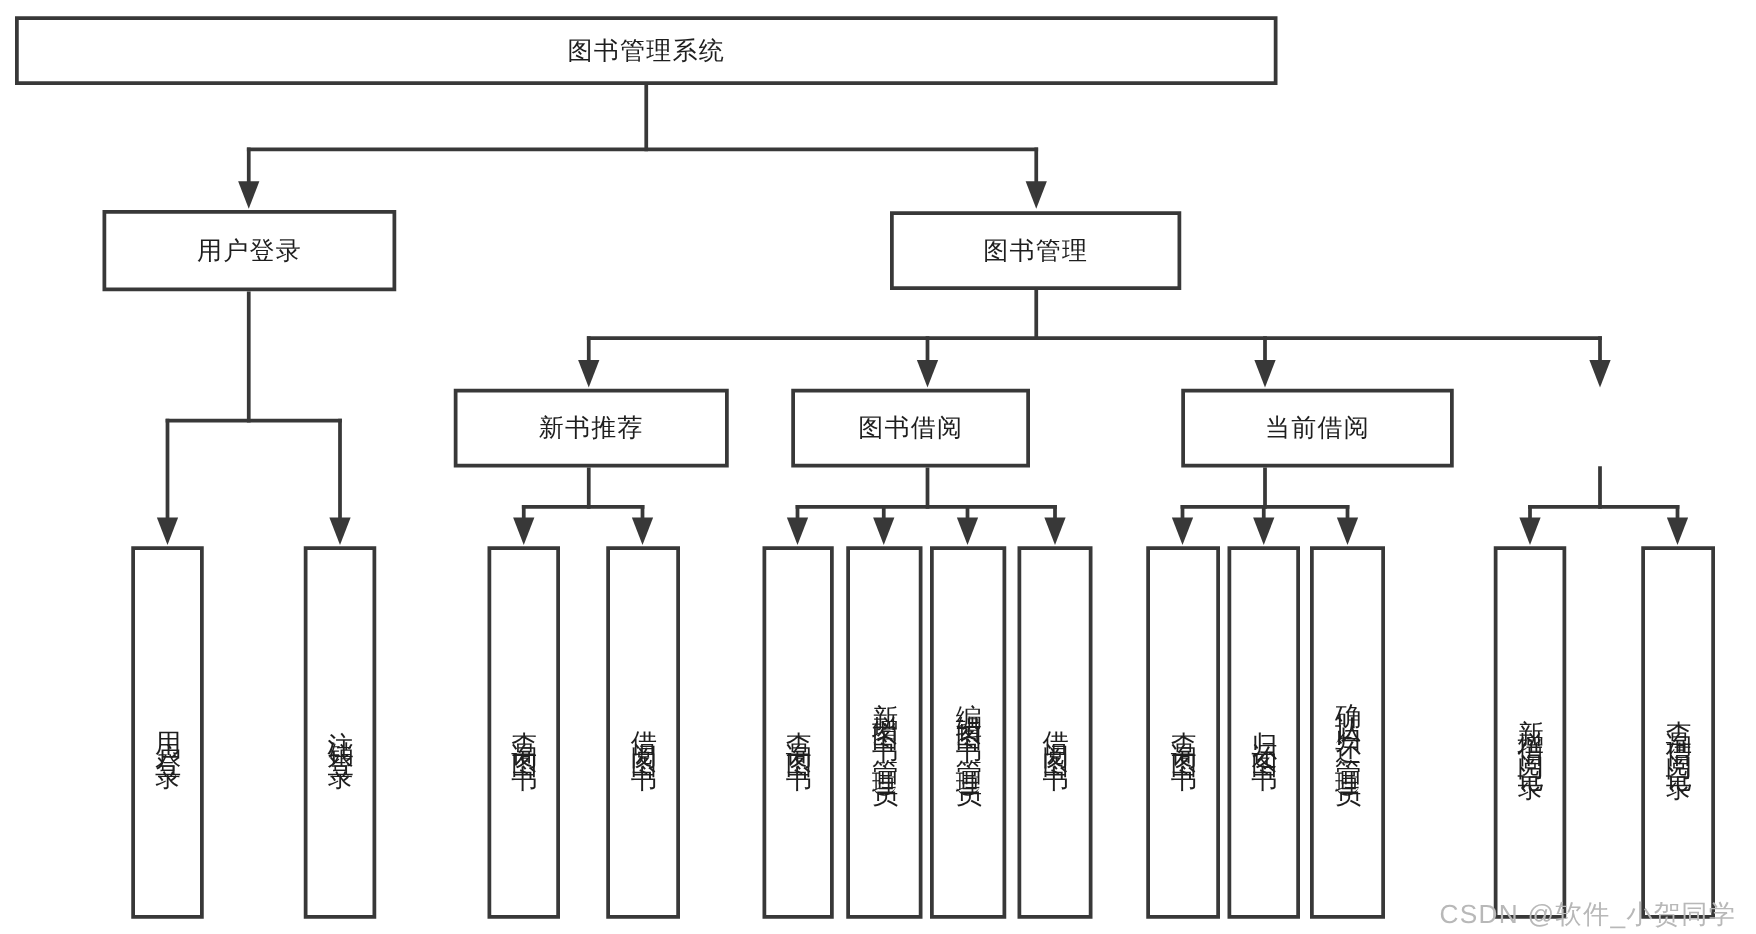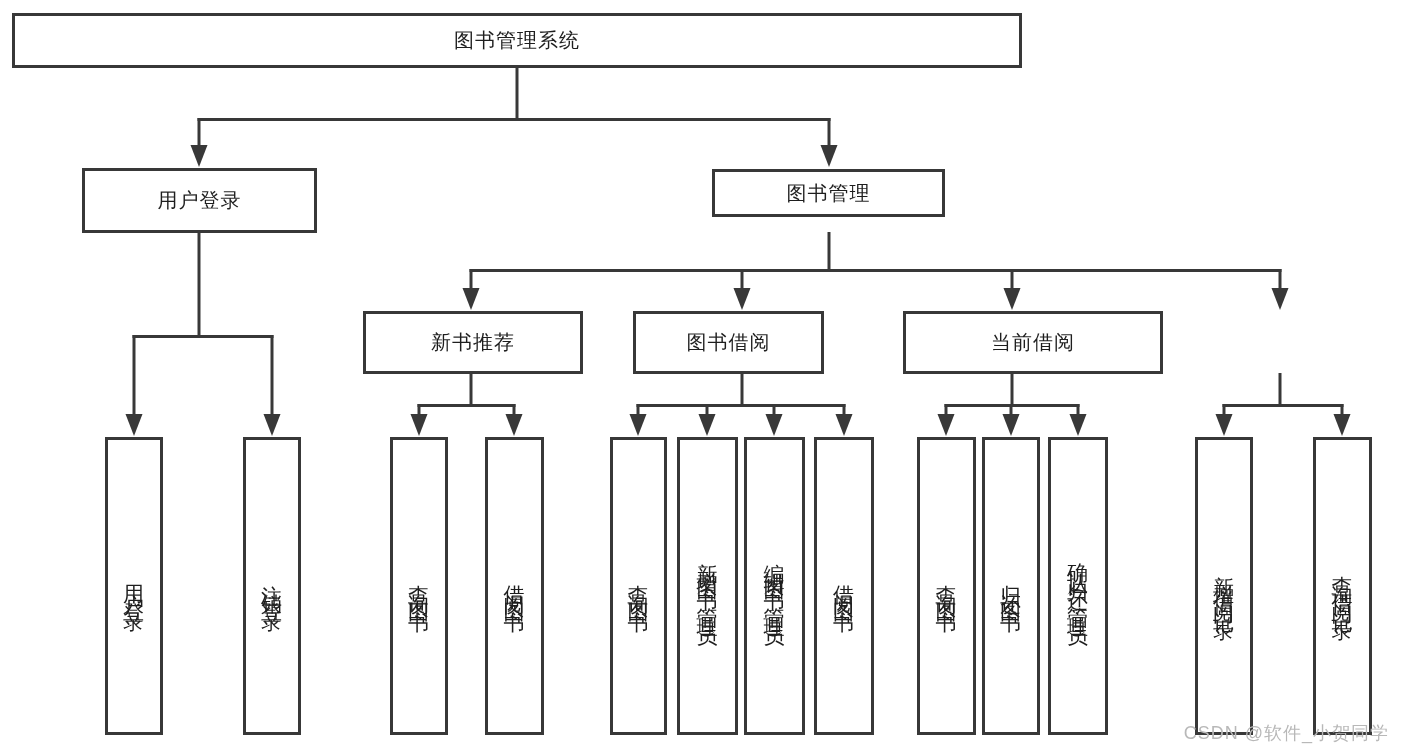--- a/index.html
+++ b/index.html
@@ -38,21 +38,21 @@
     text-orientation: mixed;
     font-size: 21px;
     line-height: 1;
     letter-spacing: 9px;
     white-space: nowrap;
   }
   .watermark {
     position: absolute;
     right: 16px;
     bottom: 2px;
-    font-size: 18px;
+    font-size: 21px;
     color: var(--watermark, #b8b8b8);
     letter-spacing: 1px;
     white-space: nowrap;
   }
 </style>
 </head>
 <body>
 
 <div class="canvas">
 
@@ -114,31 +114,31 @@
       <polygon points="1333.5,414 1350.5,414 1342,436"></polygon>
   </svg>
 
   <div class="box h-box" style="left:12px; top:13px; width:1010px; height:55px;">
     <span>图书管理系统</span>
   </div>
 
   <div class="box h-box" style="left:82px; top:168px; width:235px; height:65px;">
     <span>用户登录</span>
   </div>
-  <div class="box h-box" style="left:712px; top:169px; width:233px; height:48px;">
+  <div class="box h-box" style="left:712px; top:169px; width:233px; height:63px;">
     <span>图书管理</span>
   </div>
 
   <div class="box h-box" style="left:363px; top:311px; width:220px; height:63px;justify-content:center;">
     <span>新书推荐</span>
   </div>
   <div class="box h-box" style="left:633px; top:311px; width:191px; height:63px;">
     <span>图书借阅</span>
   </div>
-  <div class="box h-box" style="left:903px; top:311px; width:260px; height:63px;">
+  <div class="box h-box" style="left:945px; top:311px; width:218px; height:63px;">
     <span>当前借阅</span>
   </div>
 
   <div class="box v-box" style="left:105px; top:437px; width:58px; height:298px;">
     <span>用户登录</span>
   </div>
   <div class="box v-box" style="left:243px; top:437px; width:58px; height:298px;">
     <span>注销登录</span>
   </div>
 

